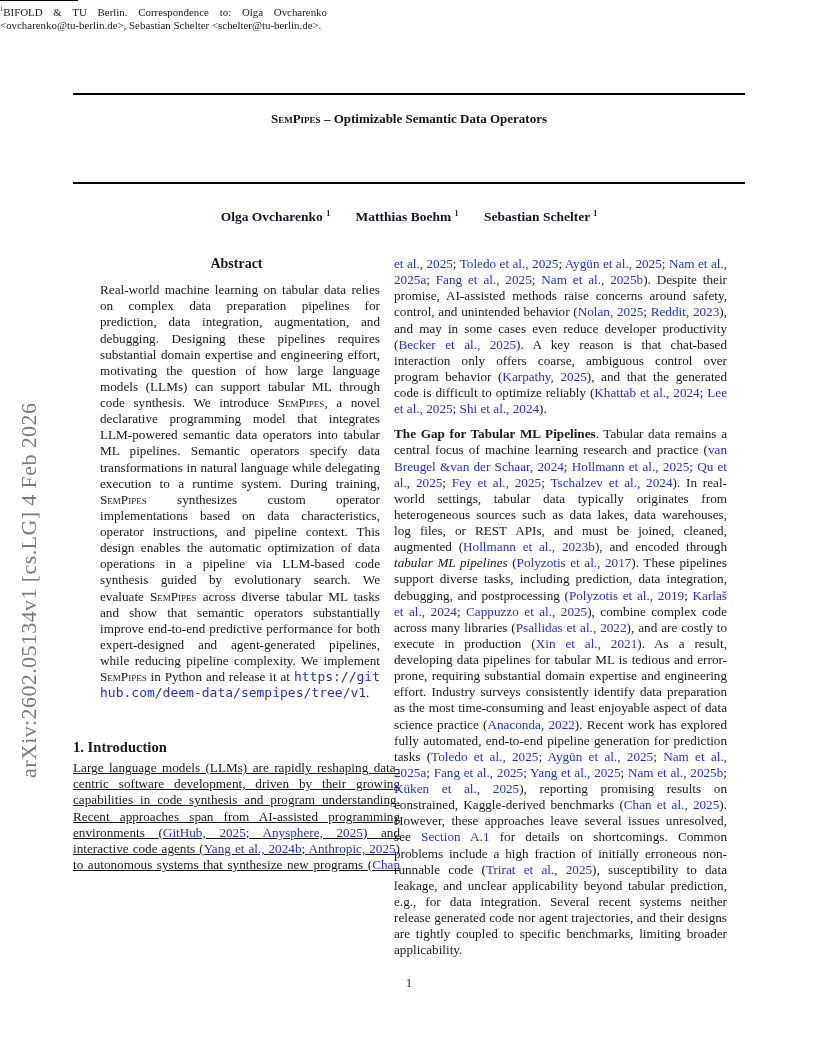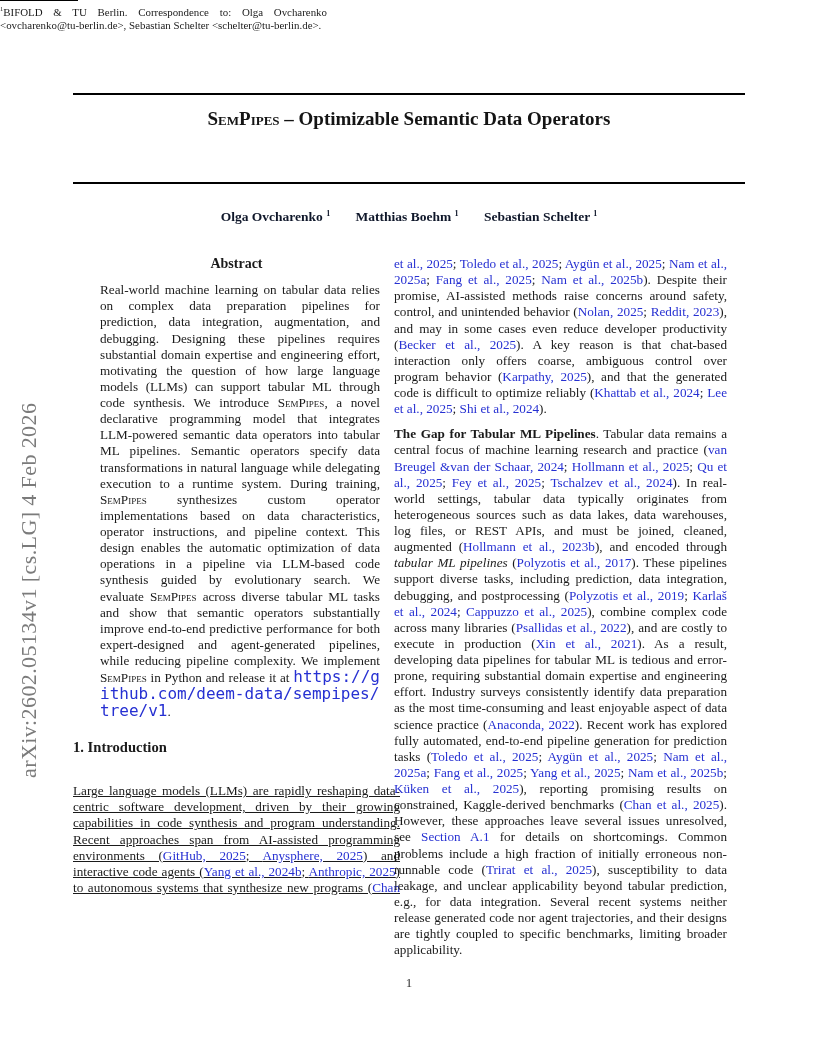--- a/index.html
+++ b/index.html
@@ -7,46 +7,46 @@
     position:relative;width:816px;height:1056px;background:#fff;
     font-family:"Liberation Serif", serif;color:#1a1a1a;overflow:hidden;
     -webkit-font-smoothing:antialiased;
   }
   .rule{position:absolute;background:#000;}
   #rule-top{left:73px;top:93px;width:672px;height:2px;}
   #rule-mid{left:73px;top:182px;width:672px;height:2px;}
 
   .title-block{
     position:absolute;left:73px;top:105px;width:672px;text-align:center;
-    font-weight:bold;font-size:19px;line-height:27.5px;color:#141414;
+    font-weight:bold;font-size:13px;line-height:27.5px;color:#141414;
   }
   .authors{
     position:absolute;left:73px;top:209px;width:672px;text-align:center;
     font-weight:bold;font-size:13.5px;color:#0f172a;
   }
   .author{margin:0 11px;}
   sup{font-size:0.6em;line-height:0;}
 
   .col{position:absolute;font-size:13.2px;line-height:16.12px;text-align:justify;hyphens:none;}
   #abstract-block{left:73px;top:256px;width:327px;}
   .abstract-heading{text-align:center;font-weight:bold;font-size:14px;margin:0 0 10px 0;}
   .abstract-body{padding:0 20px 0 27px;}
 
   #intro-block{left:73px;top:739px;width:327px;}
-  .section-heading{font-weight:bold;font-size:14.6px;margin:0 0 28px 0;text-align:left;}
+  .section-heading{font-weight:bold;font-size:14.6px;margin:0 0 5px 0;text-align:left;}
   .jlast{text-align-last:justify;text-decoration:underline;}
 
   #footnote-block{left:73px;top:878px;width:327px;font-size:10.9px;line-height:13.2px;text-align:justify;}
   .fn-rule{width:78px;height:1px;background:#000;margin-bottom:5px;}
 
   #right-col{left:394px;top:256px;width:333px;}
   #right-col .para + .para{margin-top:9px;}
 
   .lnk{color:var(--link,#2630d2);}
-  .mono{font-family:"DejaVu Sans Mono", monospace;font-size:16px;word-break:break-all;}
+  .mono{font-family:"DejaVu Sans Mono", monospace;font-size:13px;word-break:break-all;}
   .ita{font-style:italic;}
   .bld{font-weight:bold;}
   .sc{font-variant:small-caps;}
 
   .watermark{
     position:absolute;left:16px;top:296px;height:482px;
     writing-mode:vertical-rl;transform:rotate(180deg);
     color:var(--wm,#7b7b7b);font-size:22px;white-space:nowrap;letter-spacing:0.4px;
   }
   .page-number{

